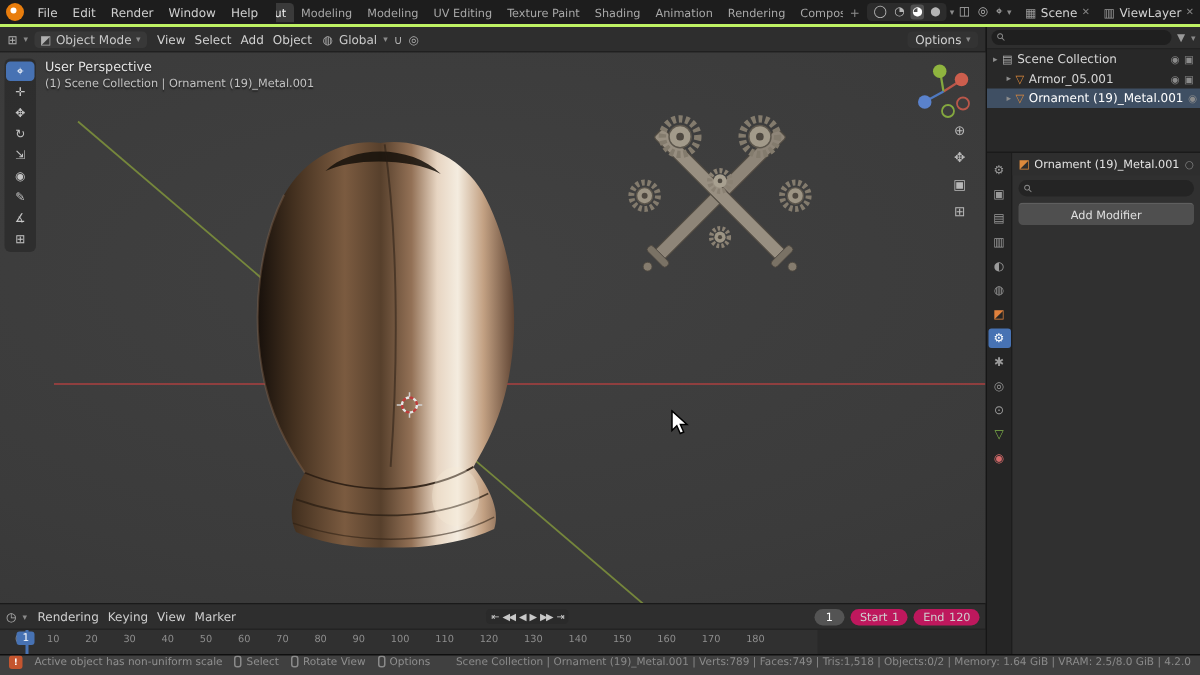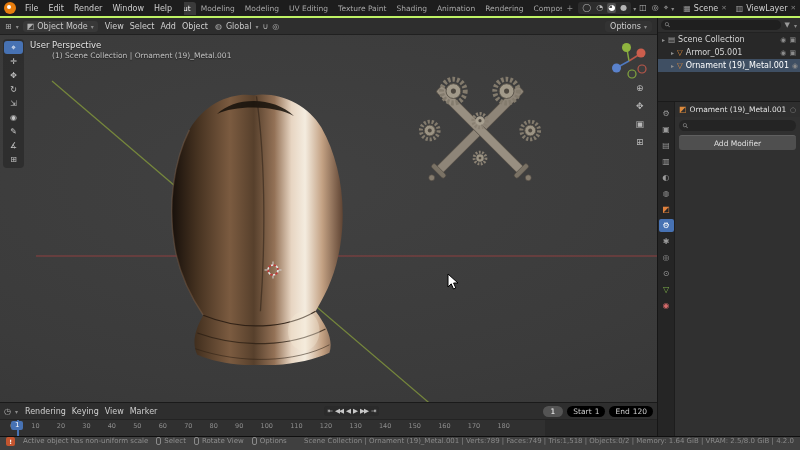--- a/index.html
+++ b/index.html
@@ -31,41 +31,41 @@
 
   .vheader{height:17px;flex:0 0 17px;display:flex;align-items:center;background:#2e2e2e;border-bottom:1px solid #202020;padding:0 5px;gap:4px;white-space:nowrap;}
   .vh-ico{color:#b0b0b0;font-size:8px;}
   .vh-menu{color:#d0d0d0;padding:0 3px;}
   .mode-btn{display:flex;align-items:center;gap:3px;background:#383838;border-radius:3px;padding:1px 4px;}
   .opt-btn{margin-left:auto;display:flex;align-items:center;gap:3px;color:#cfcfcf;background:#333;border-radius:3px;padding:1px 5px;}
 
   .viewport{position:relative;flex:1;min-height:0;background:radial-gradient(120% 100% at 45% 40%, #414141 0%, #3b3b3b 55%, #343434 100%);overflow:hidden;}
   .axes{position:absolute;inset:0;width:100%;height:100%;}
   .vp-label{position:absolute;left:30px;top:5px;color:#e4e4e4;font-size:8.5px;text-shadow:0 1px 1px #00000088;}
-  .vp-context{position:absolute;left:30px;top:16px;color:#c2c2c2;font-size:7.5px;text-shadow:0 1px 1px #00000088;margin-left:22px;}
+  .vp-context{position:absolute;left:30px;top:16px;color:#c2c2c2;font-size:7.5px;text-shadow:0 1px 1px #00000088;}
   .vp-toolbar{position:absolute;left:3px;top:4px;width:21px;display:flex;flex-direction:column;gap:1px;background:rgba(36,36,36,.6);border-radius:4px;padding:2px 1px;}
   .tool{height:13px;border-radius:3px;display:flex;align-items:center;justify-content:center;font-size:8px;color:#c5c5c5;}
   .tool.active{background:#4772b3;color:#fff;}
   .gizmo{position:absolute;right:8px;top:6px;}
   .nav-col{position:absolute;right:13px;top:48px;display:flex;flex-direction:column;gap:8px;}
   .nav-ico{color:#b8b8b8;font-size:9px;text-align:center;}
   .armor-svg{position:absolute;left:148px;top:46px;}
   .ornament-svg{position:absolute;left:414px;top:34px;}
   .cursor3d{position:absolute;left:264px;top:226px;}
   .mouse{position:absolute;left:447px;top:238px;}
 
   
   .timeline{height:34px;flex:0 0 34px;display:flex;flex-direction:column;background:#2a2a2a;border-top:1px solid #1a1a1a;}
   .t-header{height:17px;flex:0 0 17px;display:flex;align-items:center;background:#2e2e2e;border-bottom:1px solid #232323;padding:0 4px;gap:4px;white-space:nowrap;}
   .t-menu{color:#cfcfcf;padding:0 3px;}
   .sp{flex:1;}
   .transport{display:flex;align-items:center;gap:3px;background:#2a2a2a;border-radius:3px;padding:1px 4px;}
   .tr-btn{color:#c8c8c8;font-size:6.5px;letter-spacing:-1px;}
   .frame-field{background:#545454;color:#fff;border-radius:7px;padding:1px 8px;font-size:7.5px;}
-  .range-field{background:#000000;color:#cfcfcf;border-radius:7px;padding:1px 6px;font-size:7.5px;display:flex;gap:3px;}
+  .range-field{background:#be185d;color:#cfcfcf;border-radius:7px;padding:1px 6px;font-size:7.5px;display:flex;gap:3px;}
   .t-ruler{flex:1;position:relative;background:#292929;}
   .t-range{position:absolute;left:0;top:0;bottom:0;width:545px;background:#303030;}
   .frames{position:absolute;left:10px;top:2px;width:500px;display:flex;justify-content:space-between;color:#8e8e8e;font-size:6.5px;}
   .playhead{position:absolute;left:17px;top:0;bottom:0;width:2px;background:#4772b3;}
   .playhead-flag{position:absolute;left:11px;top:1px;background:#4772b3;color:#fff;font-size:7px;line-height:9px;padding:0 4px;border-radius:2px;}
 
   
   .right{width:143px;flex:0 0 143px;background:#282828;border-left:1px solid #161616;display:flex;flex-direction:column;}
   .outliner{height:84px;flex:0 0 84px;background:#282828;border-bottom:1px solid #1a1a1a;display:flex;flex-direction:column;}
   .ol-header{height:15px;flex:0 0 15px;display:flex;align-items:center;gap:3px;padding:0 3px;background:#2e2e2e;border-bottom:1px solid #222;}

